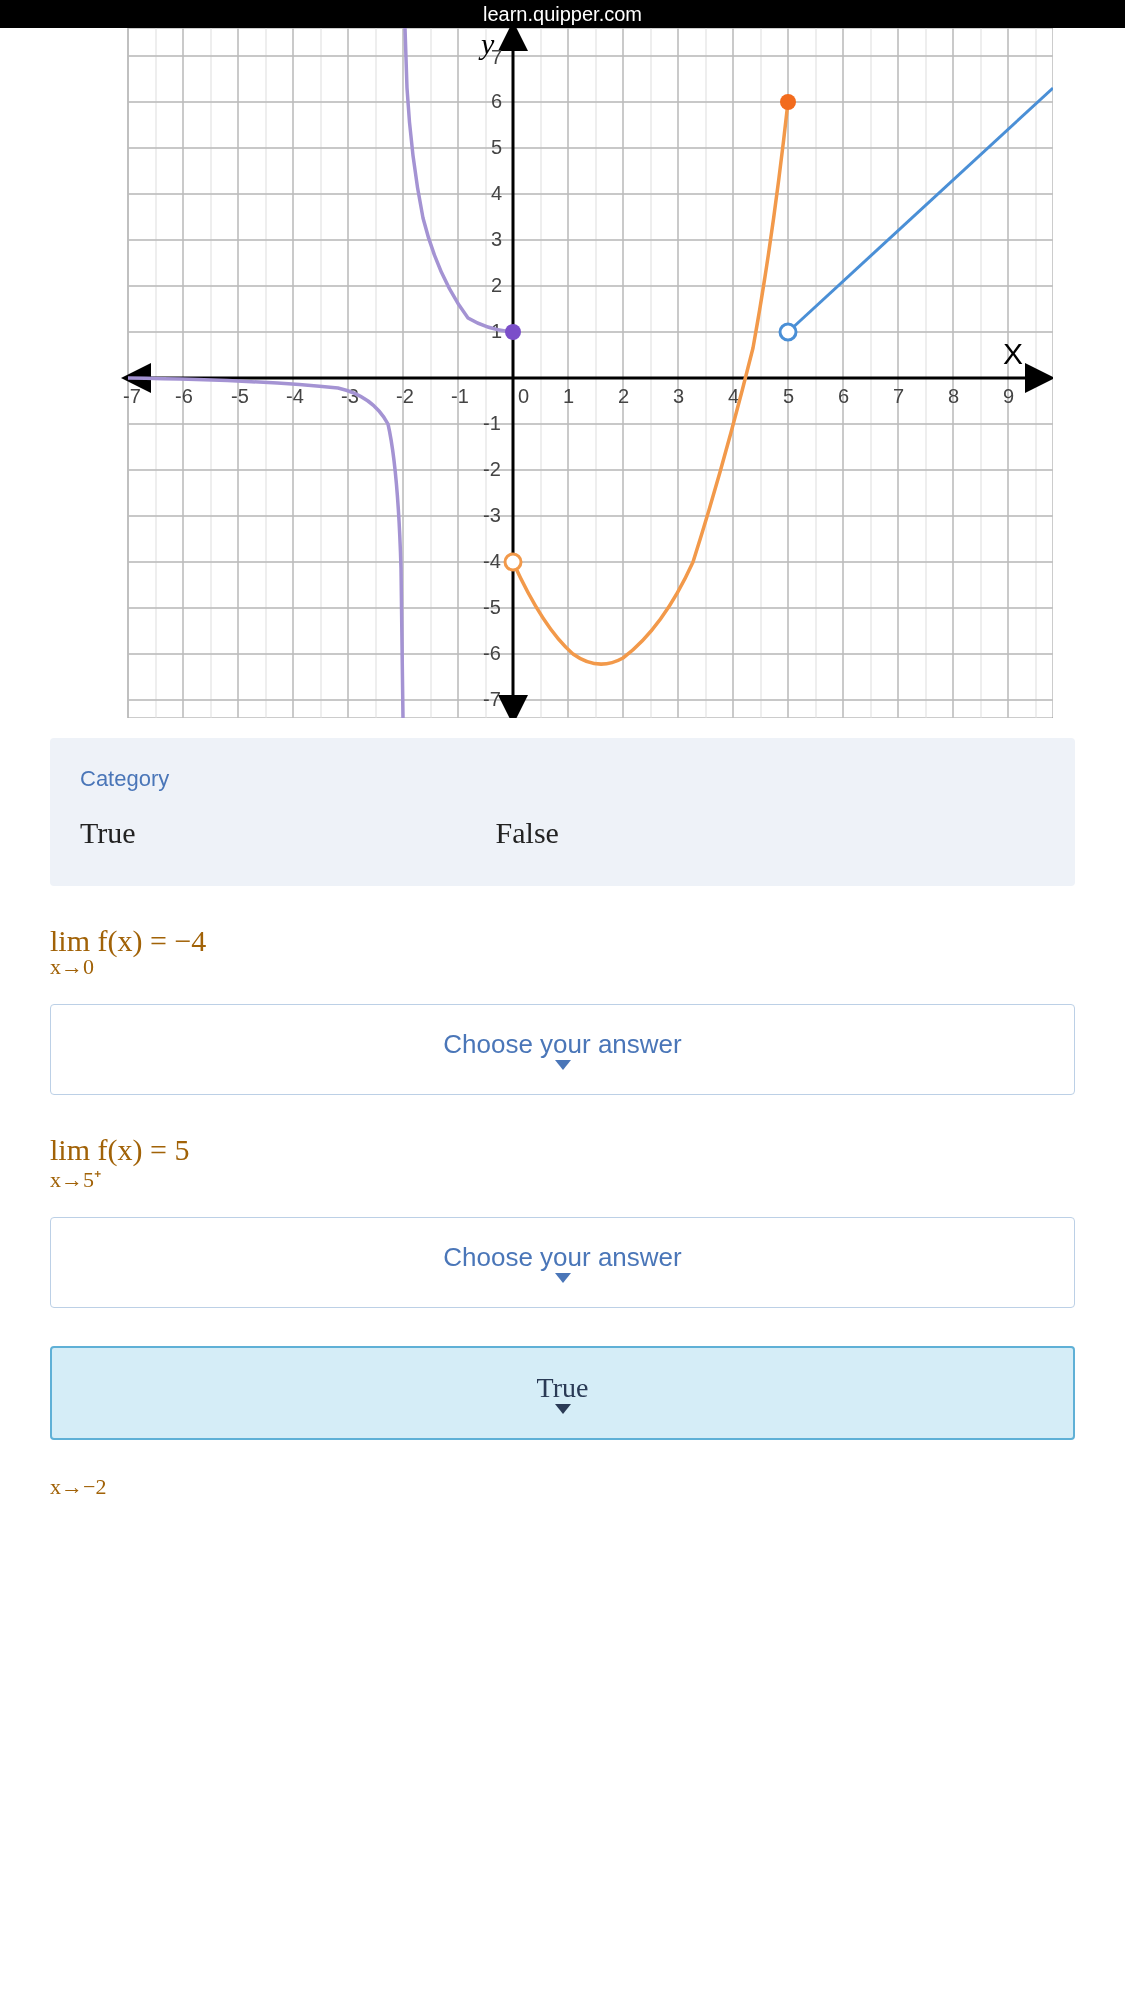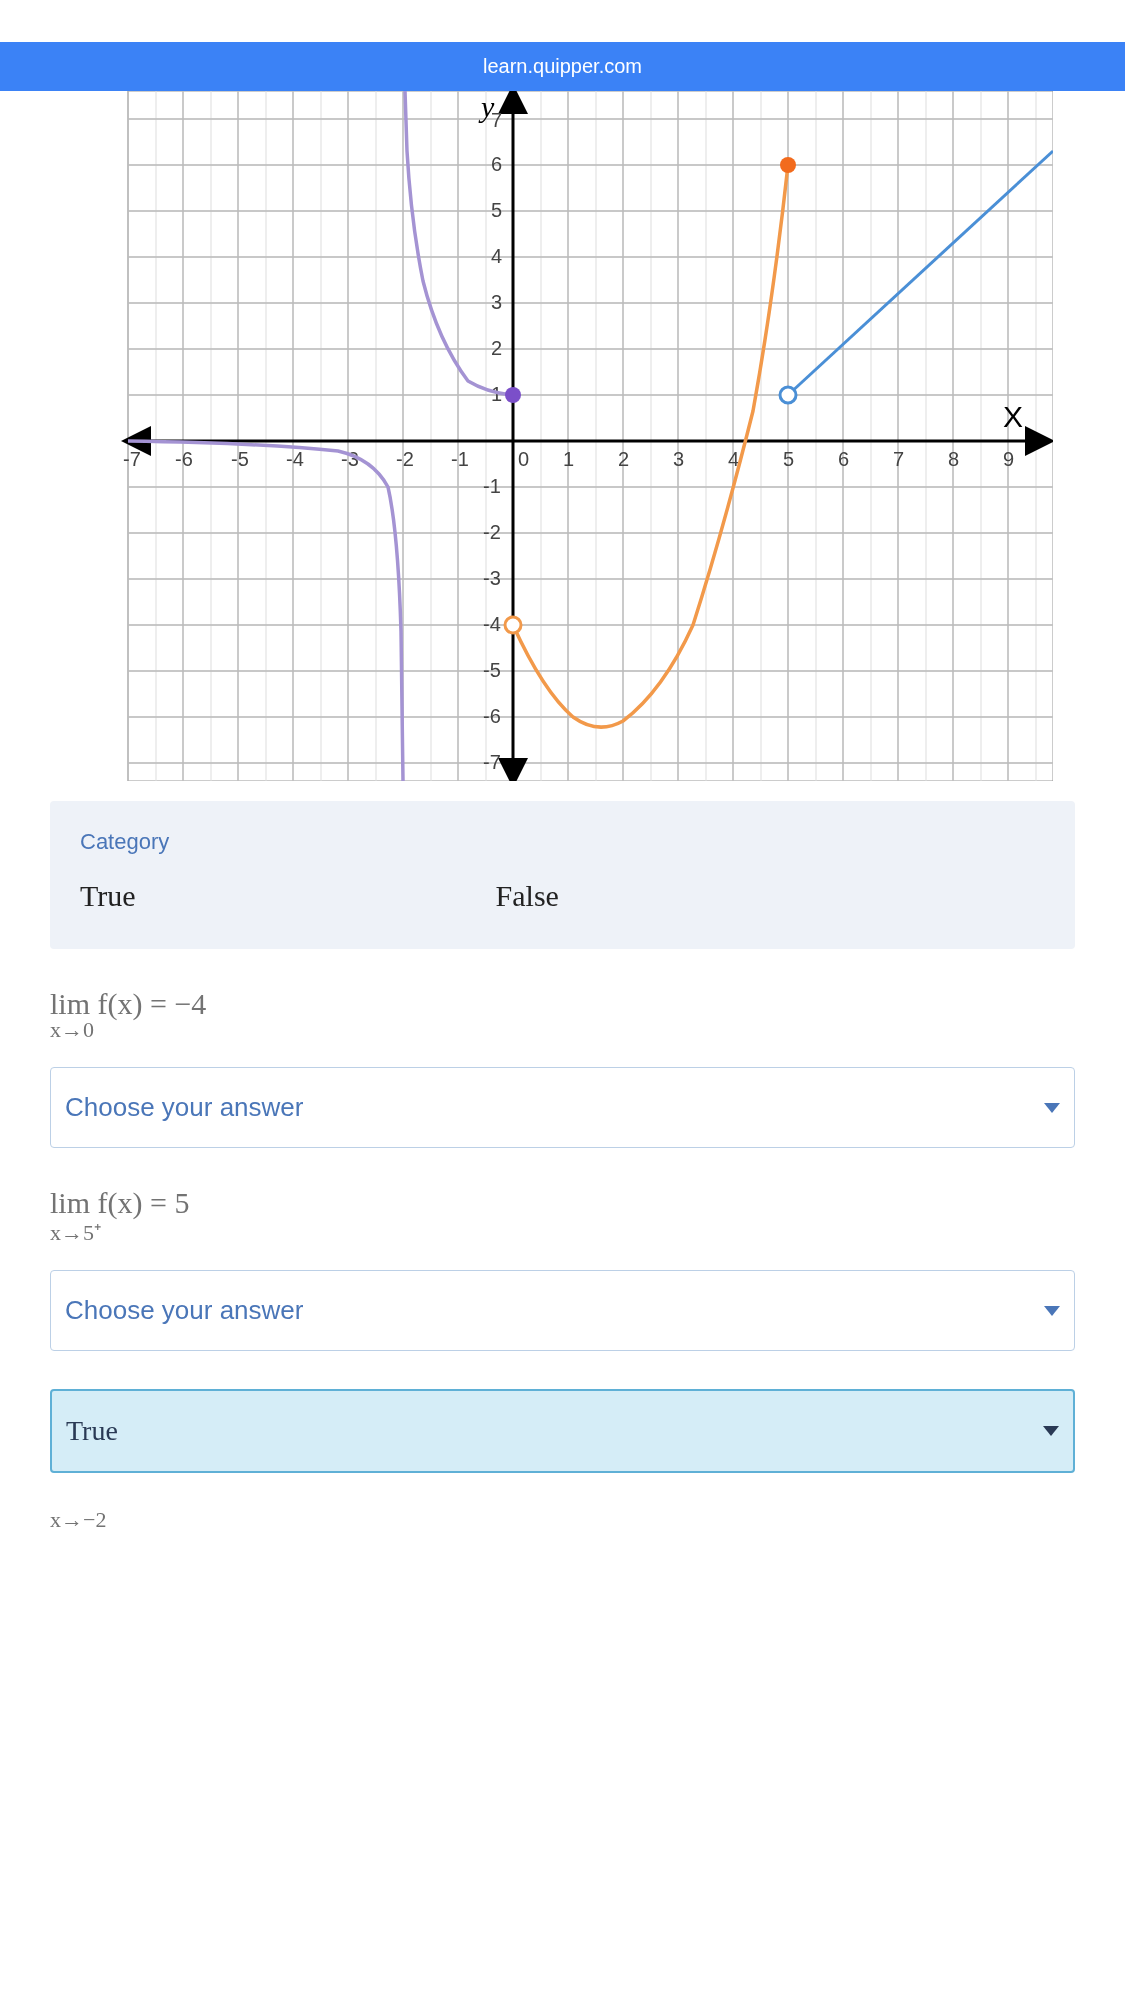--- a/index.html
+++ b/index.html
@@ -1,28 +1,28 @@
 <!DOCTYPE html>
 <html><head>
 <meta charset="utf-8">
 <style>
   * { box-sizing: border-box; margin: 0; padding: 0; }
   body { font-family: -apple-system, Helvetica, Arial, sans-serif; background:#fff; width:1125px; }
-  .topbar { background:#3b82f6; color:#fff; height:49px; display:flex; align-items:center; justify-content:center; font-size:20px;margin-top:42px; }
+  .topbar { background:#000000; color:#fff; height:28px; display:flex; align-items:center; justify-content:center; font-size:20px; }
   .content { padding: 0 50px 40px 50px; }
   .graph-wrap { display:flex; justify-content:center; padding-bottom:20px;}
   svg.graph { background:#fff; }
   .prompt { color:#1b4f9c; font-weight:600; font-size:28px; margin: 30px 0 30px 0;}
   .cat-box { background:#eef2f8; padding:28px 40px 36px 30px; border-radius:4px; margin-bottom:38px;}
   .cat-label { color:#4a76b8; font-size:22px; margin-bottom:24px;}
   .cat-row { display:flex; gap:360px; font-family:Georgia, 'Times New Roman', serif; font-size:30px; color:#222;}
   .q-item { margin-bottom:26px;}
-  .stmt { font-family: Georgia, 'Times New Roman', serif; font-size:30px; color:#737373; margin-bottom:24px;}
+  .stmt { font-family: Georgia, 'Times New Roman', serif; font-size:30px; color:#a16207; margin-bottom:24px;}
   .sub { font-size:22px; display:block; margin-top:-4px;}
-  .dropdown { border:1px solid #bcd0e6; border-radius:4px; padding:24px 14px; display:flex; justify-content:space-between; align-items:center; cursor:pointer; font-size:26px; color:#4a76b8; margin-bottom:38px;}
+  .dropdown { border:1px solid #bcd0e6; border-radius:4px; padding:24px 14px; display:flex; justify-content:space-between; align-items:center; cursor:pointer; font-size:26px; color:#4a76b8; margin-bottom:38px;flex-direction:column;}
   .dropdown.selected { background:#d5edf7; border:2px solid #5fb0d6; color:#2a3a55; font-family:Georgia,'Times New Roman',serif; font-size:28px;}
   .caret { width:0; height:0; border-left:8px solid transparent; border-right:8px solid transparent; border-top:10px solid #4a76b8;}
   .dropdown.selected .caret { border-top-color:#2a3a55;}
 </style>
 </head>
 <body>
 
 <div class="topbar">
   <span>learn.quipper.com</span>
 </div>

